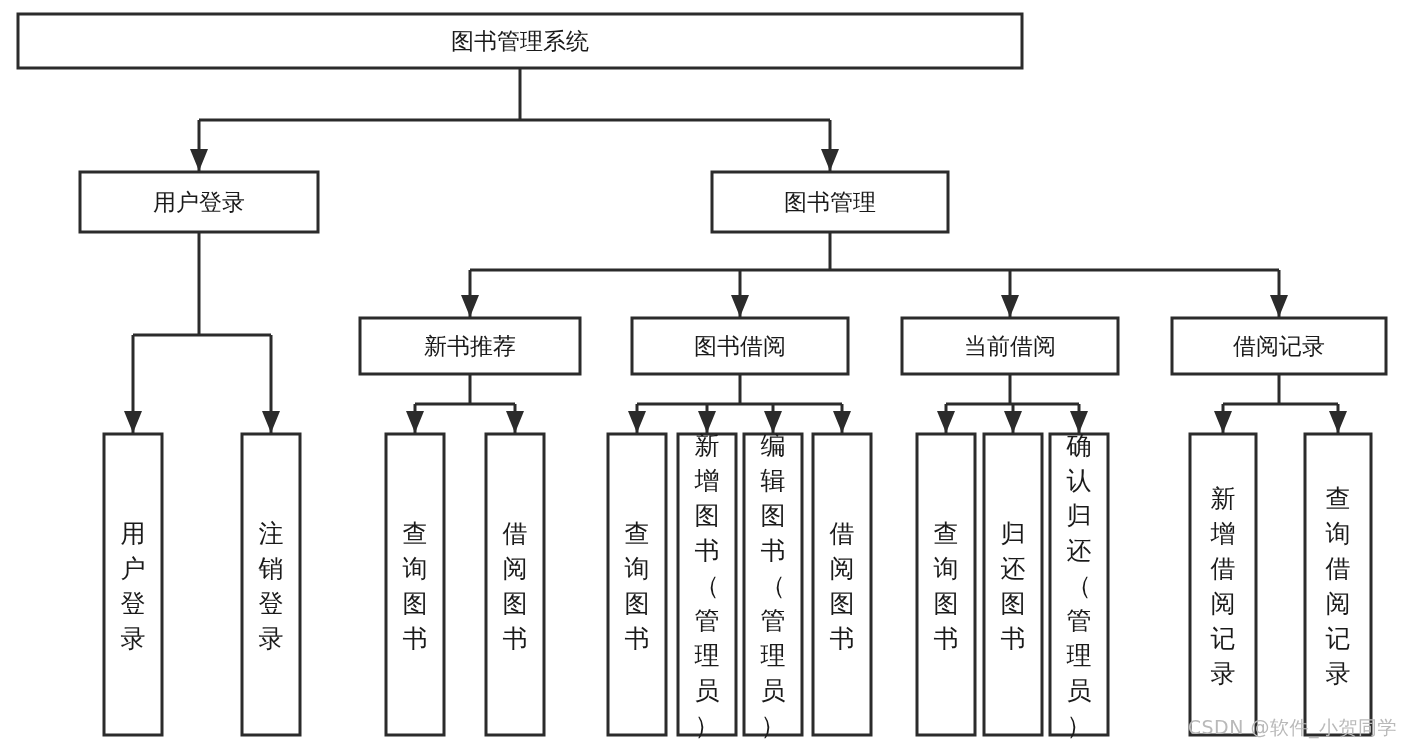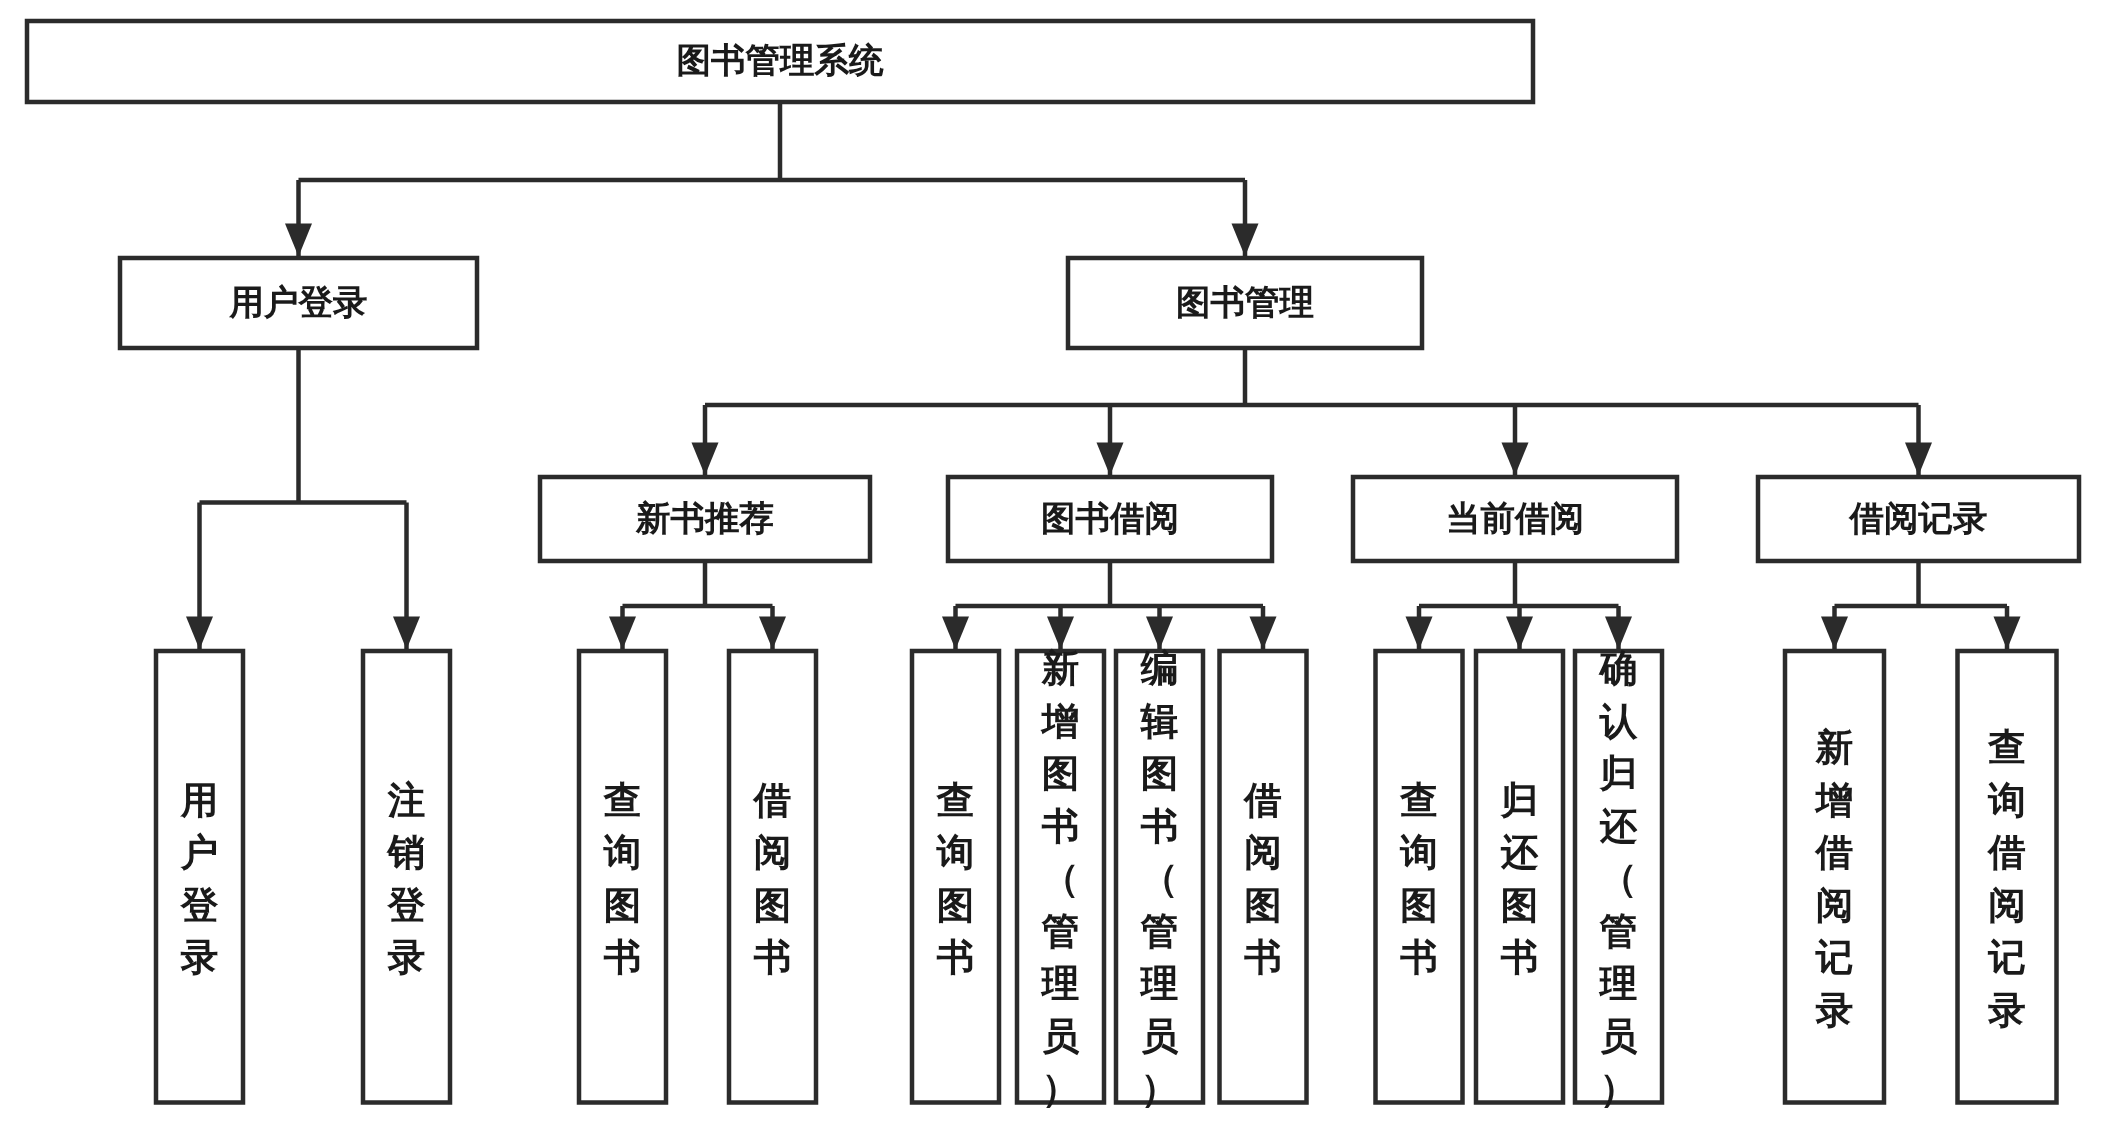--- a/index.html
+++ b/index.html
@@ -13,21 +13,20 @@
     font-family: "DejaVu Sans", "Liberation Sans", sans-serif;
     overflow: hidden;
     position: relative;
   }
   #diagram-root {
     position: absolute;
     left: 0;
     top: 0;
     width: 1405px;
     height: 747px;
-    font-weight: bold;
   }
   svg.flow {
     display: block;
     width: 1405px;
     height: 747px;
   }
   .node-rect {
     fill: #ffffff;
     stroke: #2b2b2b;
     stroke-width: 3;
@@ -202,13 +201,14 @@
         <g>
           <rect x="1190" y="434" width="66" height="301" class="node-rect"></rect>
           <text x="1223" y="506.8" class="node-label-v"><tspan x="1223" dy="0">新</tspan><tspan x="1223" dy="35">增</tspan><tspan x="1223" dy="35">借</tspan><tspan x="1223" dy="35">阅</tspan><tspan x="1223" dy="35">记</tspan><tspan x="1223" dy="35">录</tspan></text>
         </g>
         <g>
           <rect x="1305" y="434" width="66" height="301" class="node-rect"></rect>
           <text x="1338" y="506.8" class="node-label-v"><tspan x="1338" dy="0">查</tspan><tspan x="1338" dy="35">询</tspan><tspan x="1338" dy="35">借</tspan><tspan x="1338" dy="35">阅</tspan><tspan x="1338" dy="35">记</tspan><tspan x="1338" dy="35">录</tspan></text>
         </g>
       </g>
   </svg>
+  <div class="watermark">CSDN @软件_小贺同学</div>
 </div>
 
 </body></html>

